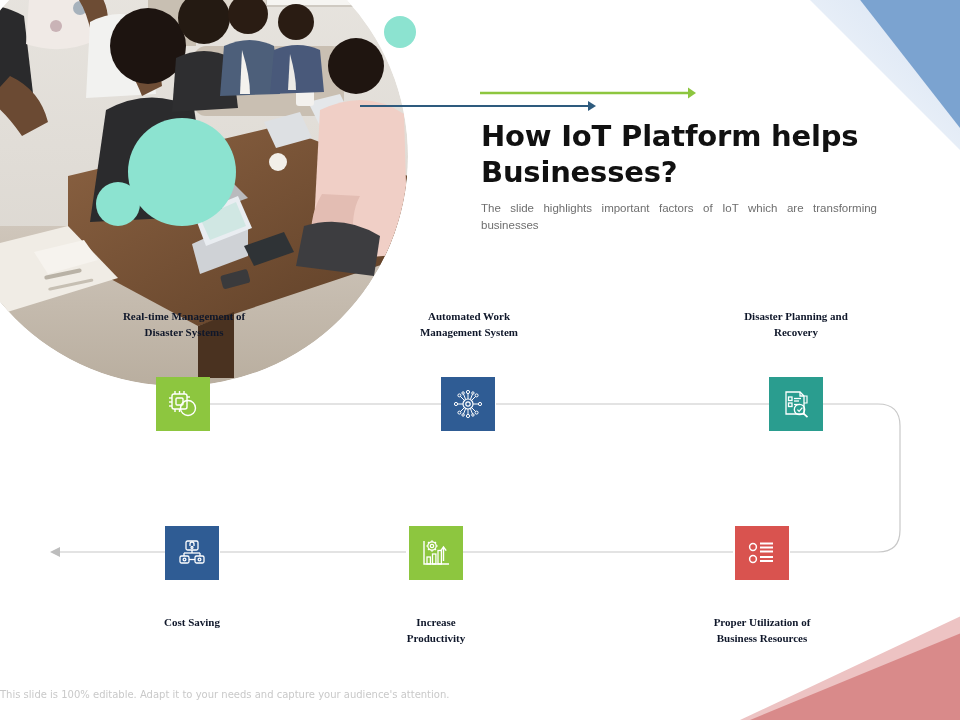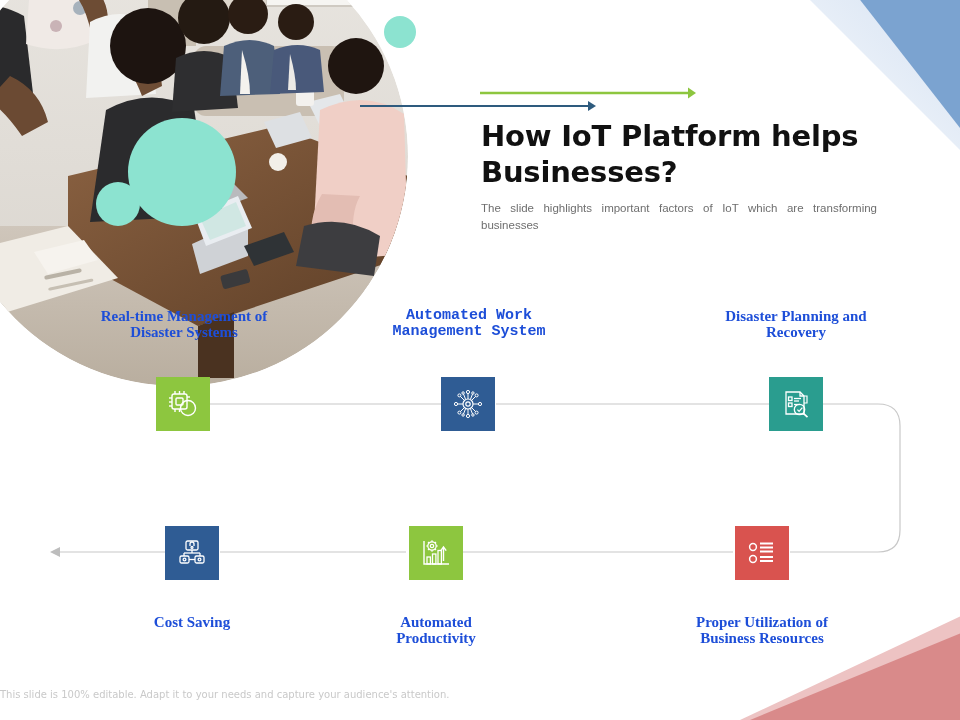--- a/index.html
+++ b/index.html
@@ -131,23 +131,23 @@
     display: flex;
     align-items: center;
     justify-content: center;
   }
   .icon-box svg { display: block; }
 
   .node-label {
     position: absolute;
     font-family: "Liberation Serif", serif;
     font-weight: bold;
-    font-size: 15px;
+    font-size: 11px;
     line-height: 16px;
-    color: #1d4ed8;
+    color: #0f172a;
     text-align: center;
   }
 
   
   .footer-note {
     position: absolute;
     left: 0; top: 689px;
     width: 960px;
     font-family: "DejaVu Sans", sans-serif;
     font-size: 10px;
@@ -326,21 +326,21 @@
         <line x1="2" y1="10" x2="5" y2="10"></line>
           <line x1="2" y1="14" x2="5" y2="14"></line>
           <line x1="2" y1="18" x2="5" y2="18"></line>
         <line x1="20" y1="9" x2="23" y2="9"></line>
         <circle cx="21" cy="20" r="7.5"></circle>
       </svg>
     </div>
   </div>
 
   <div class="node">
-    <div class="node-label" style="left:385px; top:308px; width:168px;font-family:Liberation Mono, monospace;">
+    <div class="node-label" style="left:385px; top:308px; width:168px;">
       <span>Automated Work</span><br>
       <span>Management System</span>
     </div>
     <div class="icon-box" style="left:441px; top:377px; background:#2F5C94;">
       <svg width="32" height="32" viewBox="0 0 32 32" fill="none" stroke="#ffffff" stroke-width="1.2">
         <circle cx="16" cy="16" r="5"></circle>
         <g stroke-width="1">
           <line x1="16" y1="11" x2="16" y2="5"></line>
             <circle cx="16" cy="4" r="1.6"></circle>
           <line x1="16" y1="21" x2="16" y2="27"></line>
@@ -410,21 +410,21 @@
         <rect x="19" y="19" width="9" height="7" rx="1.5"></rect>
         <circle cx="8.5" cy="22.5" r="1.4"></circle>
         <circle cx="23.5" cy="22.5" r="1.4"></circle>
         <line x1="13" y1="22.5" x2="19" y2="22.5"></line>
       </svg>
     </div>
   </div>
 
   <div class="node">
     <div class="node-label" style="left:352px; top:614px; width:168px;">
-      <span>Automated</span><br>
+      <span>Increase</span><br>
       <span>Productivity</span>
     </div>
     <div class="icon-box" style="left:409px; top:526px; background:#8DC63F;">
       <svg width="32" height="32" viewBox="0 0 32 32" fill="none" stroke="#ffffff" stroke-width="1.3">
         <polyline points="4,4 4,27 29,27" stroke-width="1.4"></polyline>
         <g stroke-width="1.2">
           <circle cx="12" cy="9" r="4.2"></circle>
           <circle cx="12" cy="9" r="1.7"></circle>
           <line x1="12" y1="3.2" x2="12" y2="5"></line>
             <line x1="12" y1="13" x2="12" y2="14.8"></line>

